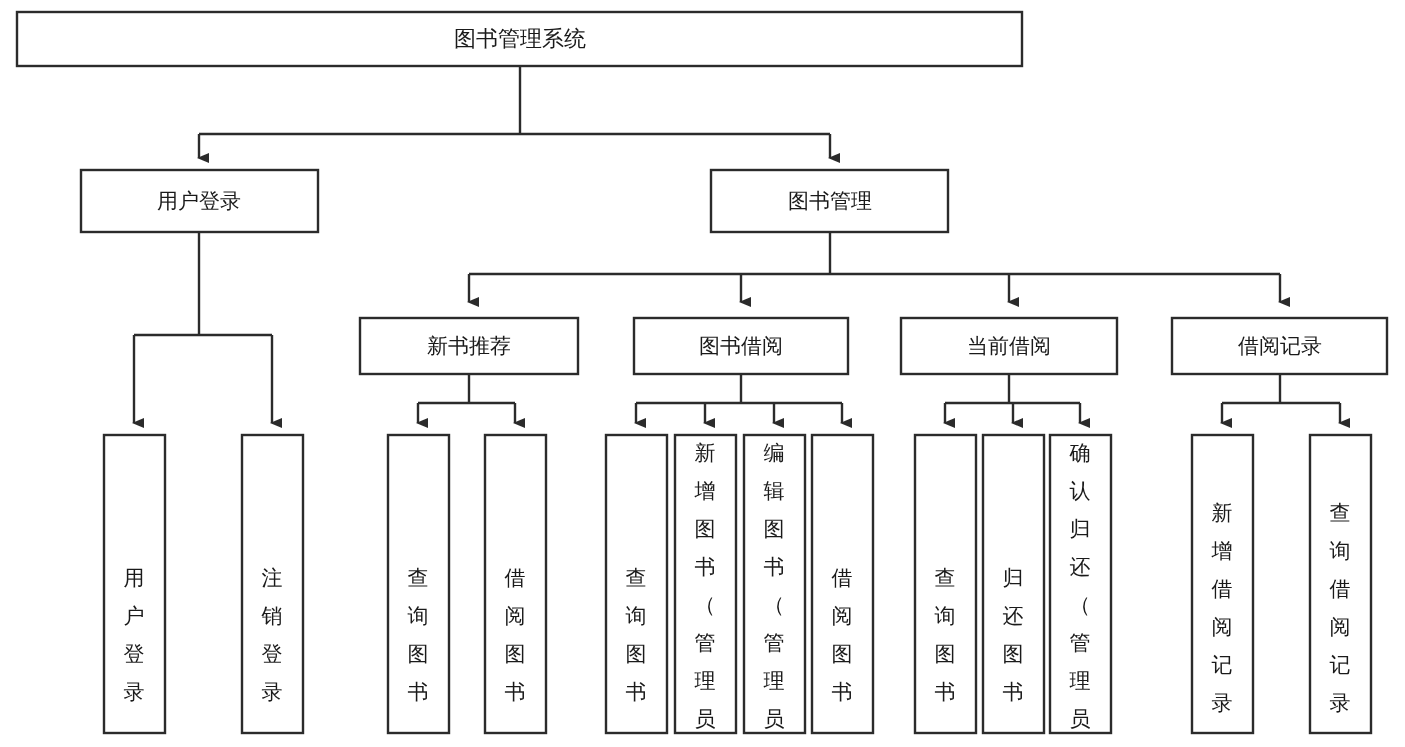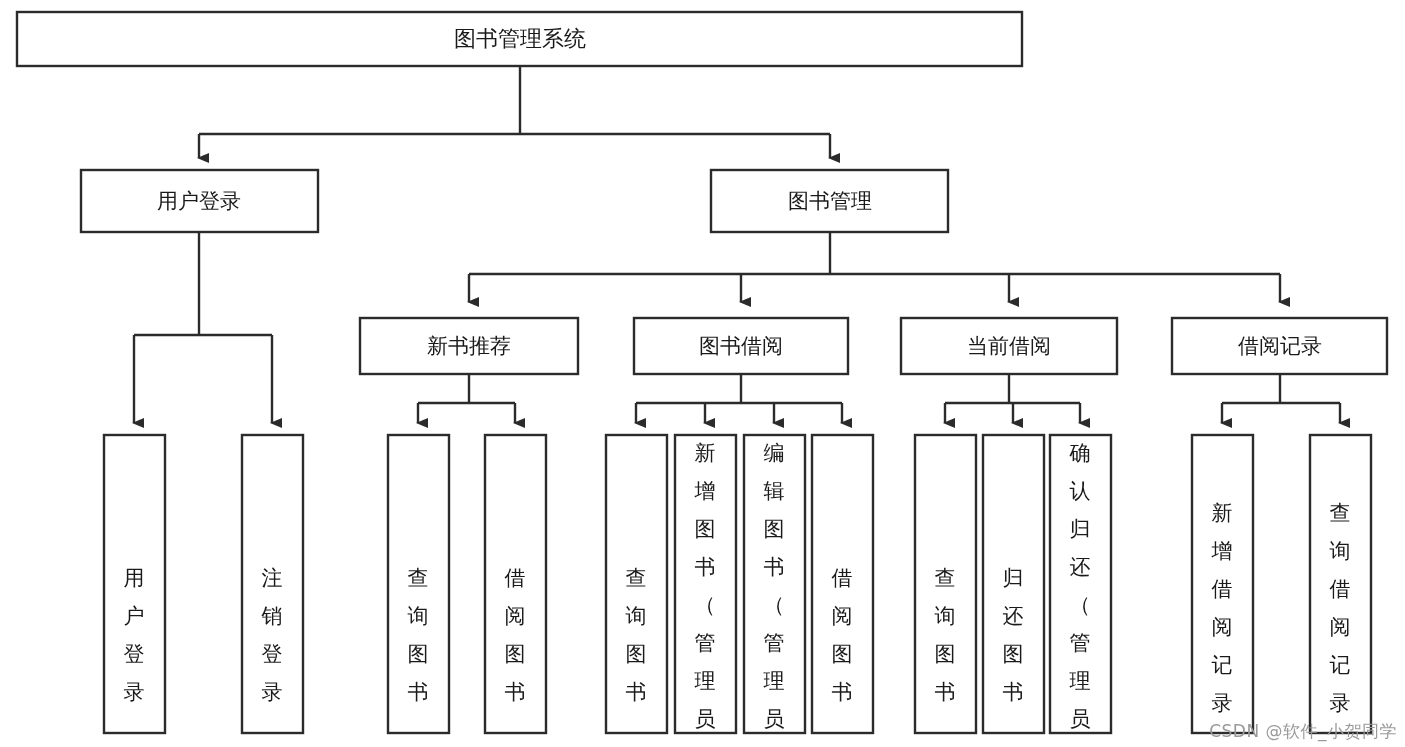--- a/index.html
+++ b/index.html
@@ -211,14 +211,13 @@
       <rect class="node-box" x="1192" y="435" width="61" height="298"></rect>
       <text class="leaf-label" x="1222" y="520"><tspan x="1222" y="520">新</tspan><tspan x="1222" y="558">增</tspan><tspan x="1222" y="596">借</tspan><tspan x="1222" y="634">阅</tspan><tspan x="1222" y="672">记</tspan><tspan x="1222" y="710">录</tspan></text>
     </g>
     <g>
       <rect class="node-box" x="1310" y="435" width="61" height="298"></rect>
       <text class="leaf-label" x="1340" y="520"><tspan x="1340" y="520">查</tspan><tspan x="1340" y="558">询</tspan><tspan x="1340" y="596">借</tspan><tspan x="1340" y="634">阅</tspan><tspan x="1340" y="672">记</tspan><tspan x="1340" y="710">录</tspan></text>
     </g>
 
   </svg>
 
-  <div class="watermark">CSDN @软件_小贺同学</div>
 </div>
 
 </body></html>

